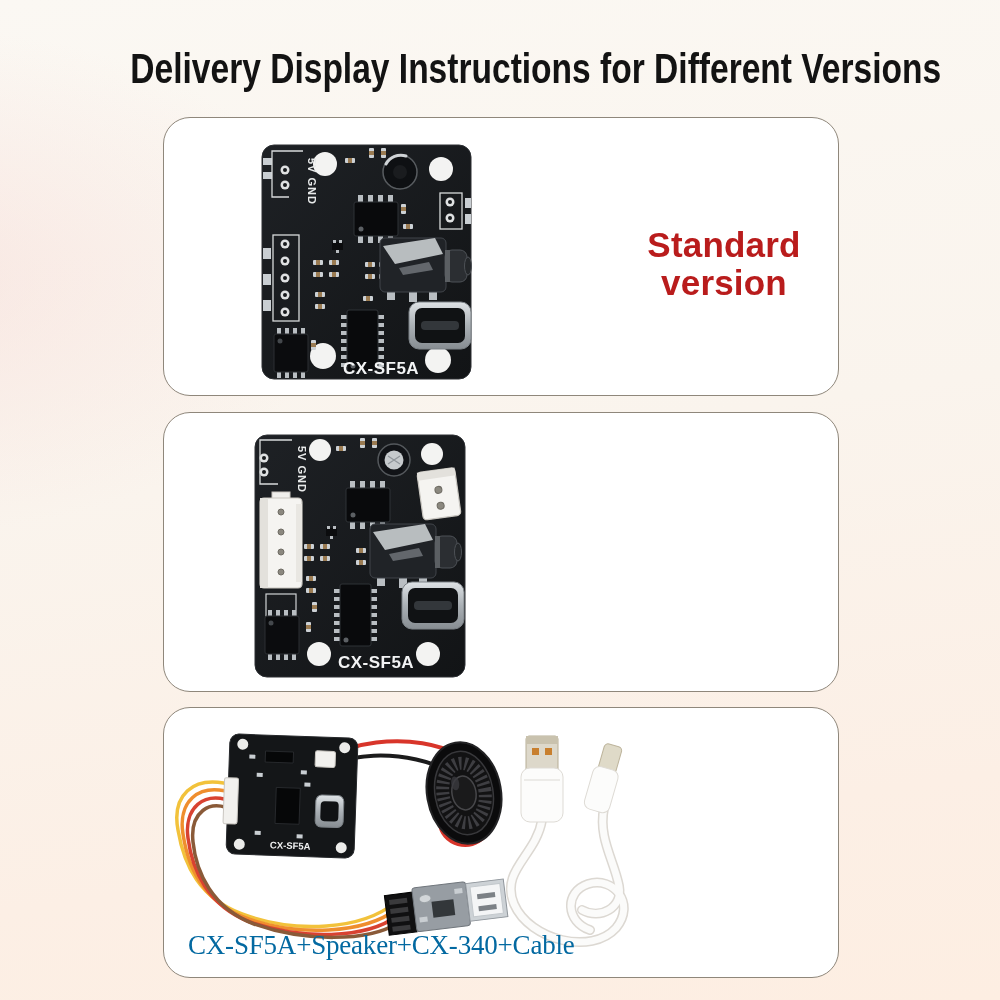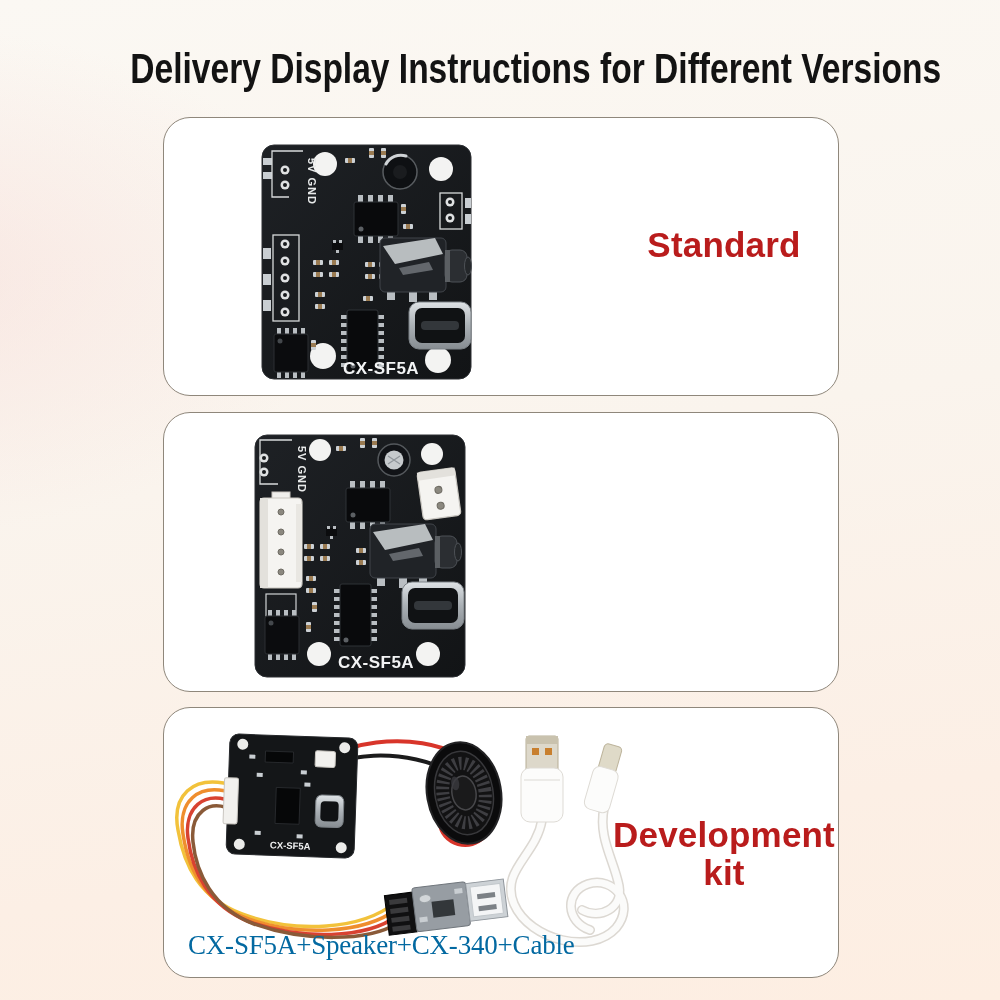--- a/index.html
+++ b/index.html
@@ -179,20 +179,21 @@
       <use href="#sot23" x="73" y="98"></use>
       <use href="#soic8" x="95" y="53"></use>
       <use href="#ajack" x="121" y="96"></use>
       <use href="#usbc" x="150" y="160"></use>
       <use href="#soic16" x="82" y="168"></use>
       <use href="#ic8b" x="15" y="186"></use>
       <text x="122" y="232" text-anchor="middle" font-size="17" font-weight="bold" fill="#f2f3f4" letter-spacing=".5">CX-SF5A</text>
     </svg>
     <div class="ver-label">
       <span>Standard</span><br>
+      <span>version</span>
     </div>
   </section>
 
   <section class="card" style="top:412px;height:280px;">
     <svg class="pcb-img" style="left:88px;top:19px;" width="216" height="248" viewBox="0 0 216 248" role="img">
       <rect x="3" y="3" width="210" height="242" rx="12" fill="url(#bgrad)" stroke="#2c2f33"></rect>
       <g>
         <circle cx="68" cy="18" r="11" fill="#f3f3f2"></circle>
           <circle cx="180" cy="22" r="11" fill="#f3f3f2"></circle>
         <circle cx="67" cy="222" r="12" fill="#f3f3f2"></circle>
@@ -337,20 +338,16 @@
           <rect x="357" y="60" width="42" height="54" rx="9" fill="#fcfcfb" stroke="#dedbd5"></rect>
           <path d="M360 72 H396" stroke="#ecebe8" stroke-width="2"></path>
         </g>
         <g transform="rotate(16 440 72)">
           <rect x="431" y="36" width="18" height="28" rx="4" fill="#dfdac8" stroke="#bdb49c"></rect>
           <rect x="427" y="60" width="26" height="44" rx="7" fill="#fcfcfb" stroke="#dedbd5"></rect>
         </g>
       </g>
     </svg>
 
-    <div class="ver-label">
-      <span>Development</span><br>
-      <span>kit</span>
-    </div>
     <div class="caption">CX-SF5A+Speaker+CX-340+Cable</div>
   </section>
 
 </div>
 
 </body></html>

